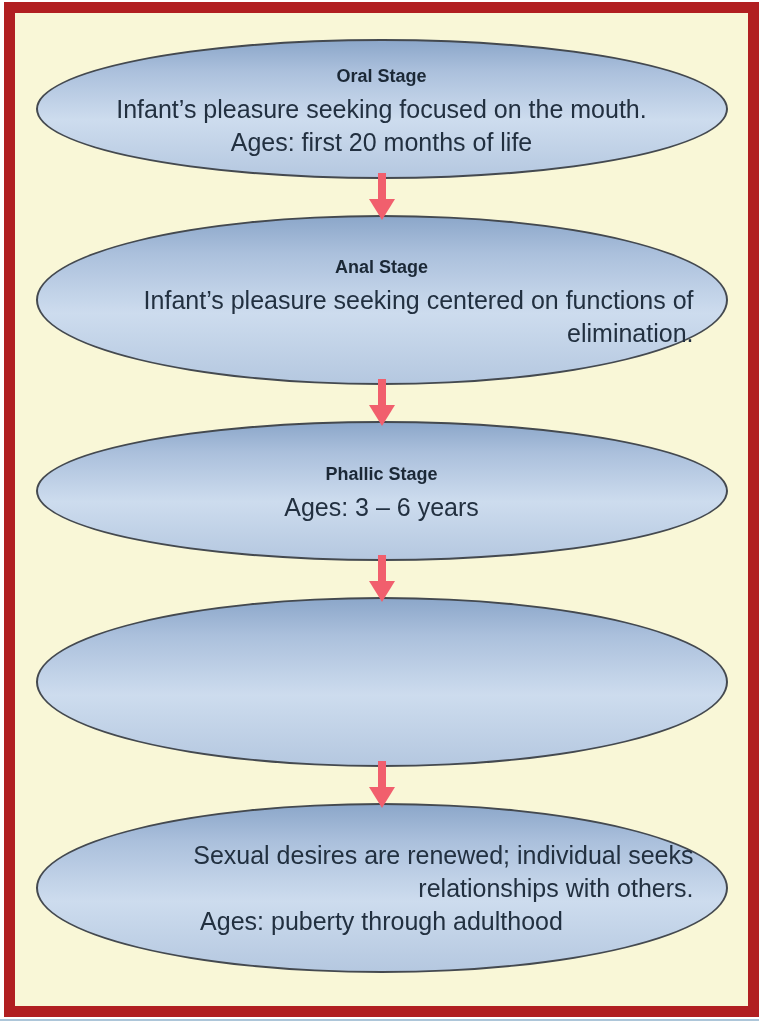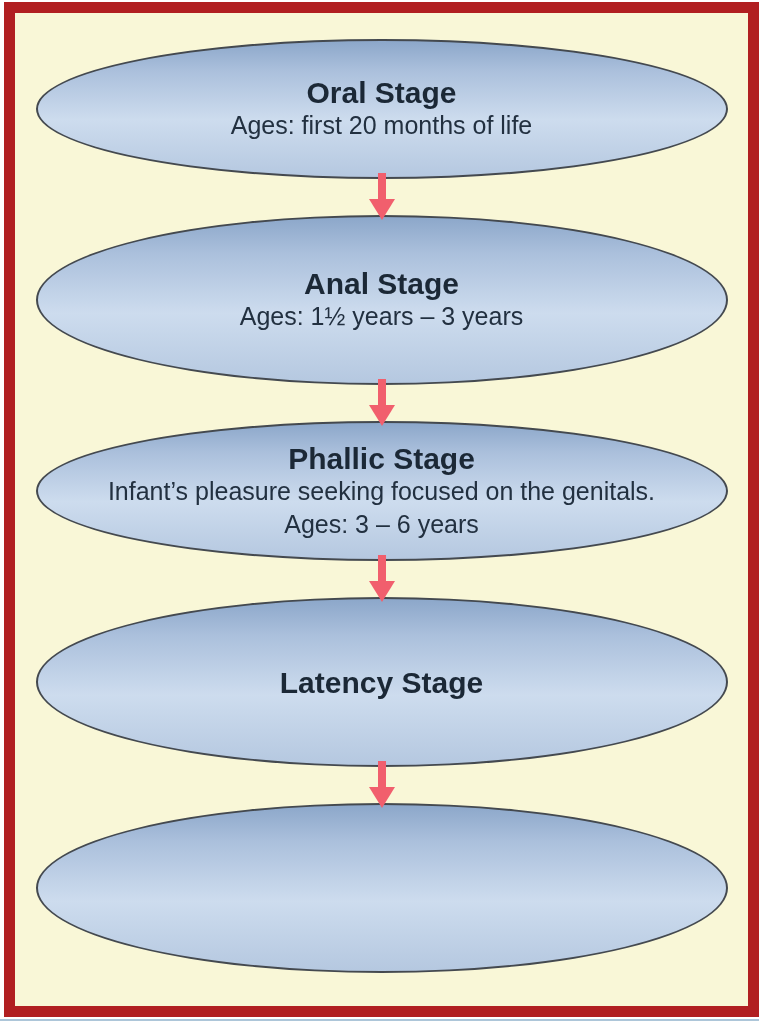--- a/index.html
+++ b/index.html
@@ -54,21 +54,21 @@
     color:var(--text-dark);
     font-size:25px;
     line-height:33px;
     padding:0 32px;
     flex-shrink:0;
   }
   .h-sm{height:140px;}
   .h-lg{height:170px;text-align:right;}
   .stage-title{
     font-weight:700;
-    font-size:30px;
+    font-size:18px;
     color:#1b2836;
   }
   .arrow{
     height:36px;
     flex-shrink:0;
     display:flex;
     justify-content:center;
     align-items:center;
     position:relative;
     z-index:3;
@@ -80,64 +80,65 @@
     fill:var(--arrow-pink);
   }
 </style>
 </head>
 <body>
 
 <div class="frame">
 
   <div class="stage h-sm">
     <div class="stage-title">Oral Stage</div>
+    <div class="stage-desc">Infant’s pleasure seeking focused on the mouth.</div>
     <div class="stage-ages">Ages: first 20 months of life</div>
   </div>
 
   <div class="arrow">
     <svg viewBox="0 0 30 48" aria-hidden="true">
         <rect x="11" y="0" width="8" height="28"></rect>
         <polygon points="2,26 28,26 15,47"></polygon>
       </svg>
   </div>
 
   <div class="stage h-lg">
     <div class="stage-title">Anal Stage</div>
-    <div class="stage-ages">Ages: 1½ years – 3 years</div>
+    <div class="stage-desc">Infant’s pleasure seeking centered on functions of elimination.</div>
   </div>
 
   <div class="arrow">
     <svg viewBox="0 0 30 48" aria-hidden="true">
         <rect x="11" y="0" width="8" height="28"></rect>
         <polygon points="2,26 28,26 15,47"></polygon>
       </svg>
   </div>
 
   <div class="stage h-sm">
     <div class="stage-title">Phallic Stage</div>
-    <div class="stage-desc">Infant’s pleasure seeking focused on the genitals.</div>
     <div class="stage-ages">Ages: 3 – 6 years</div>
-  </div>
-
-  <div class="arrow">
-    <svg viewBox="0 0 30 48" aria-hidden="true">
-        <rect x="11" y="0" width="8" height="28"></rect>
-        <polygon points="2,26 28,26 15,47"></polygon>
-      </svg>
-  </div>
-
-  <div class="stage h-lg">
-    <div class="stage-title">Latency Stage</div>
   </div>
 
   <div class="arrow">
     <svg viewBox="0 0 30 48" aria-hidden="true">
         <rect x="11" y="0" width="8" height="28"></rect>
         <polygon points="2,26 28,26 15,47"></polygon>
       </svg>
   </div>
 
   <div class="stage h-lg">
   </div>
 
+  <div class="arrow">
+    <svg viewBox="0 0 30 48" aria-hidden="true">
+        <rect x="11" y="0" width="8" height="28"></rect>
+        <polygon points="2,26 28,26 15,47"></polygon>
+      </svg>
+  </div>
+
+  <div class="stage h-lg">
+    <div class="stage-desc">Sexual desires are renewed; individual seeks relationships with others.</div>
+    <div class="stage-ages">Ages: puberty through adulthood</div>
+  </div>
+
 </div>
 
 <div class="bottom-line"></div>
 
 </body></html>

